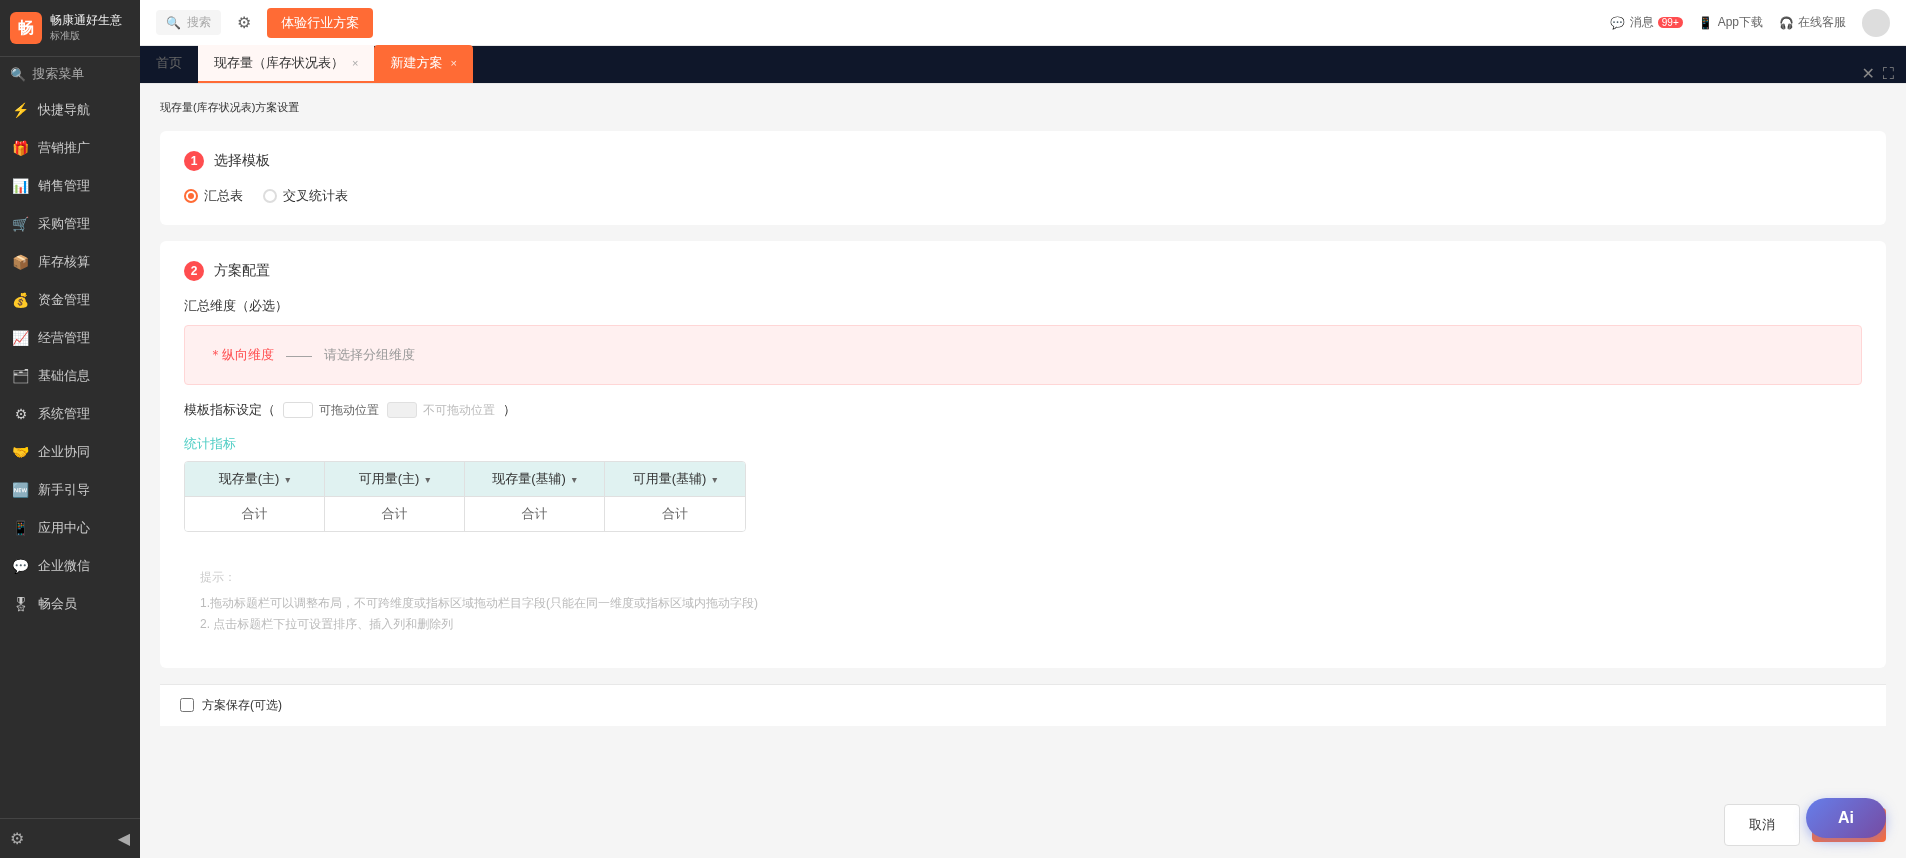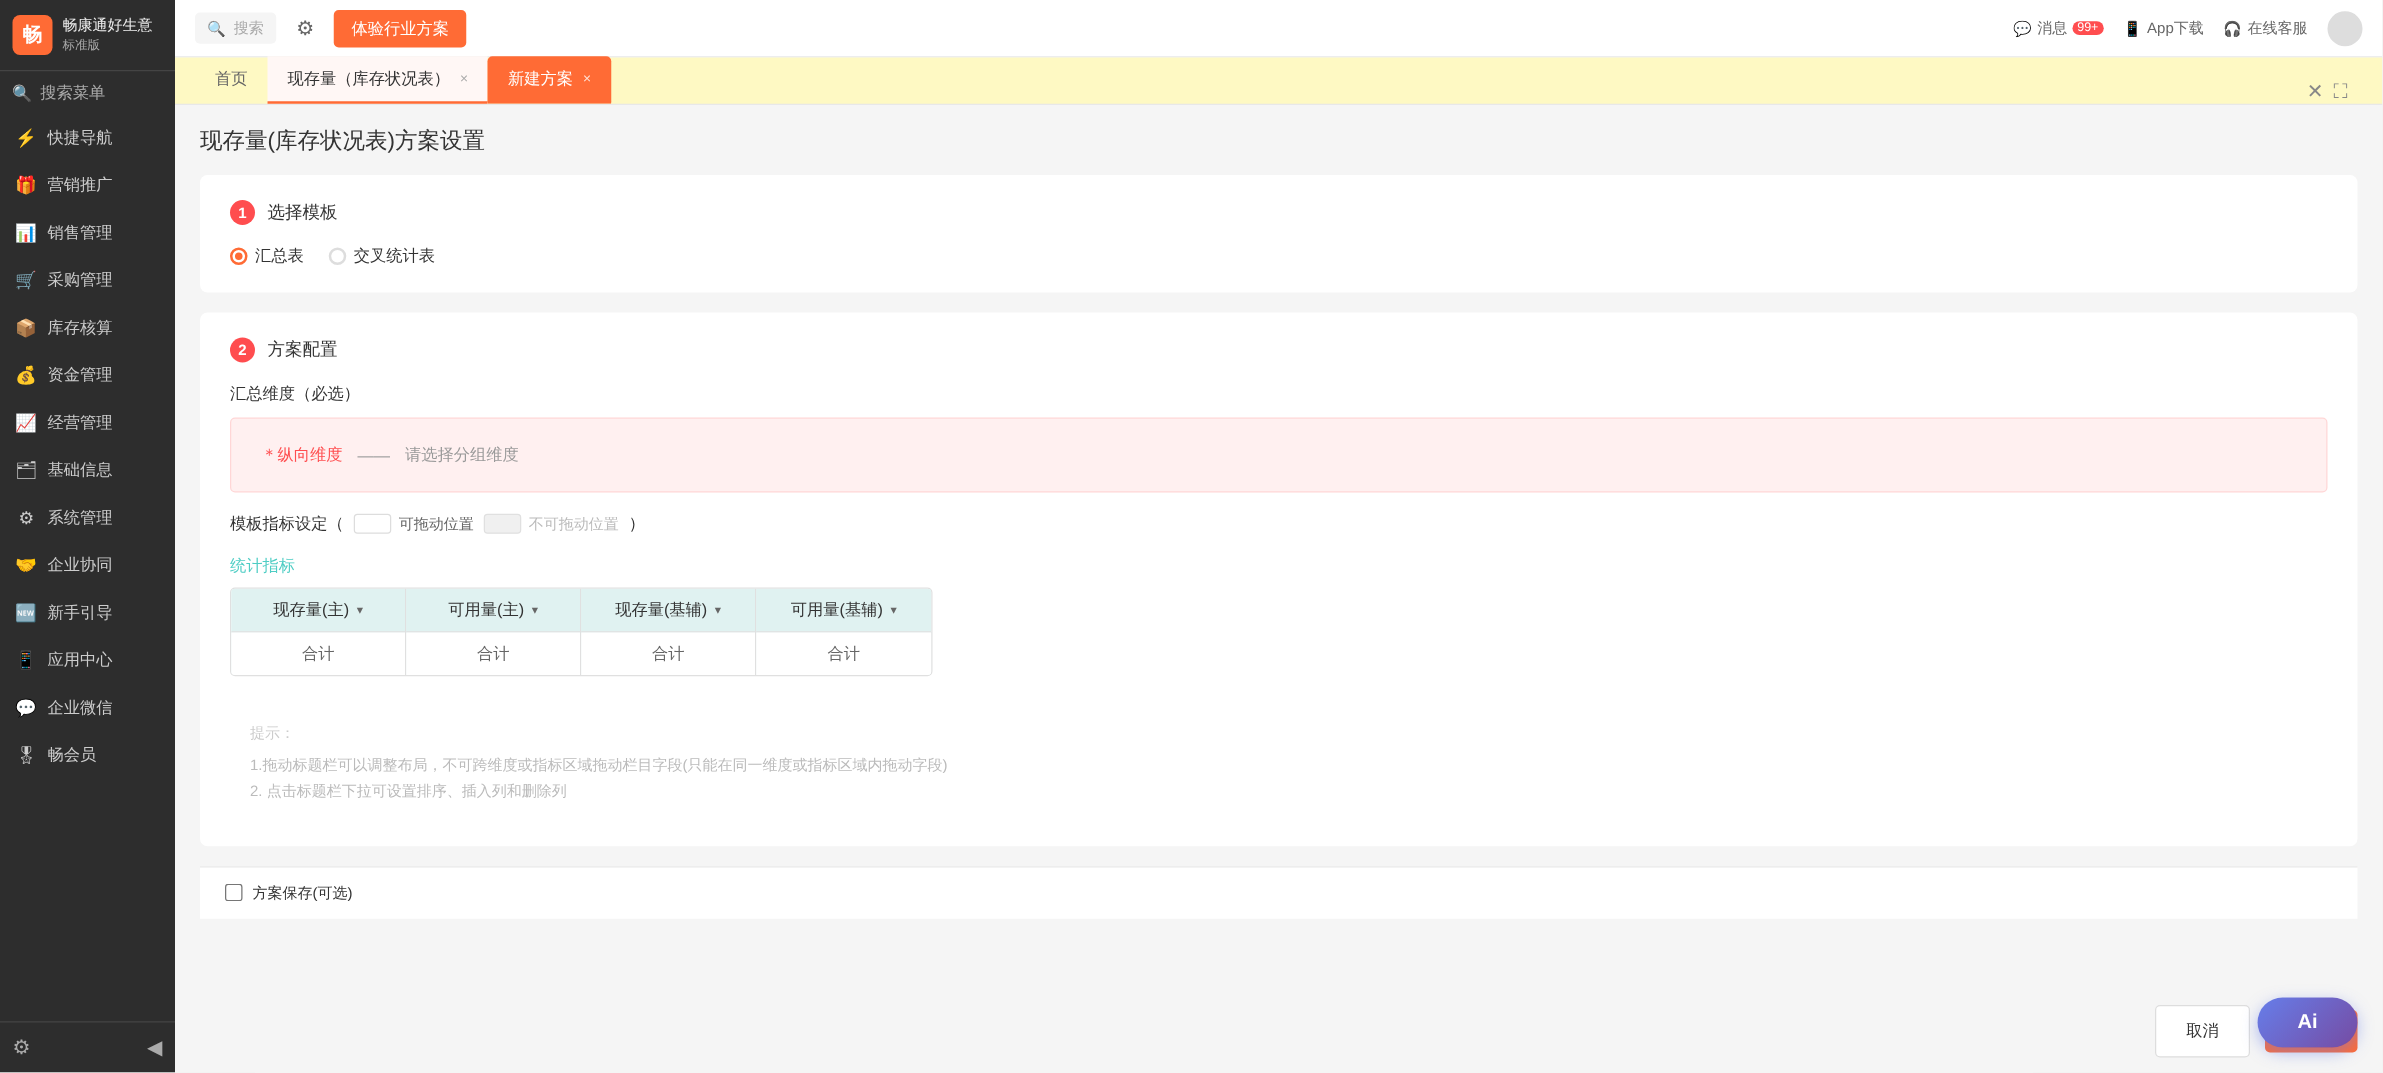--- a/index.html
+++ b/index.html
@@ -176,25 +176,25 @@
     .topbar-avatar {
       width: 28px;
       height: 28px;
       background: #ddd;
       border-radius: 50%;
       cursor: pointer;
     }
 
     
     .tabs-bar {
-      background: #fef9c3;
+      background: #0f172a;
       height: 38px;
       display: flex;
       align-items: flex-end;
-      padding: 0 16px;
+      padding: 0 0;
       border-bottom: 1px solid #e8e8e8;
       flex-shrink: 0;
     }
     .tab {
       padding: 8px 16px;
       font-size: 13px;
       cursor: pointer;
       color: #666;
       border-bottom: 2px solid transparent;
       display: flex;
@@ -240,21 +240,21 @@
     }
 
     
     .content {
       flex: 1;
       overflow-y: auto;
       padding: 16px 20px;
       background: #f5f5f5;
     }
     .page-title {
-      font-size: 18px;
+      font-size: 11px;
       color: #333;
       margin-bottom: 16px;
       font-weight: 500;
     }
     .section-card {
       background: #fff;
       border-radius: 6px;
       padding: 20px 24px;
       margin-bottom: 16px;
     }

